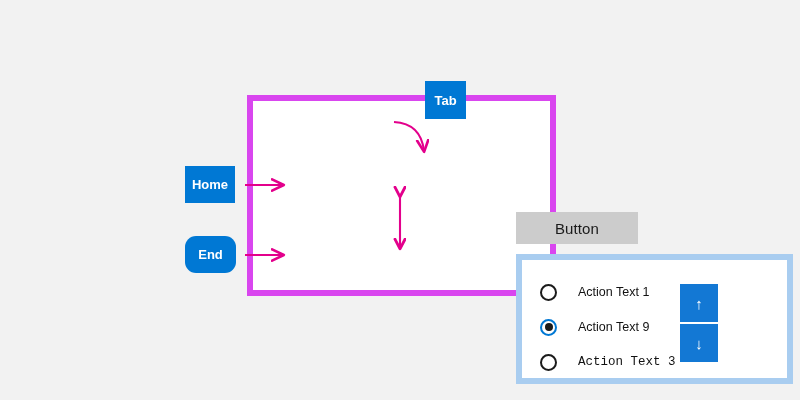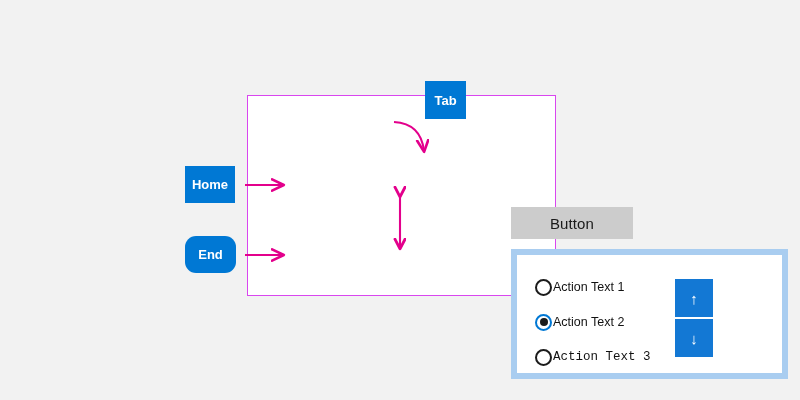--- a/index.html
+++ b/index.html
@@ -20,21 +20,21 @@
   }
 
   
   #window-frame {
     position: absolute;
     left: 247px;
     top: 95px;
     width: 309px;
     height: 201px;
     background: #ffffff;
-    border: 1px solid #d946ef;
+    border: 6px solid #d946ef;
     box-sizing: border-box;
   }
 
   
   #push-button {
     position: absolute;
     left: 263px;
     top: 111px;
     width: 122px;
     height: 32px;
@@ -64,21 +64,21 @@
     inset: 0;
     background: #ffffff;
   }
 
   
   .radio-row {
     position: absolute;
     left: 18px;
     display: flex;
     align-items: center;
-    gap: 1px;
+    gap: 21px;
     height: 20px;
   }
   .radio-row[data-row="0"] { top: 22px; }
   .radio-row[data-row="1"] { top: 57px; }
   .radio-row[data-row="2"] { top: 92px; font-family: Liberation Mono, monospace; }
 
   .radio-mark {
     position: relative;
     width: 17px;
     height: 17px;
@@ -170,21 +170,21 @@
     <div id="radio-group-focus">
       <div id="radio-group-inner">
 
         <div class="radio-row" data-row="0">
           <span class="radio-mark off"></span>
           <span class="radio-label">Action Text 1</span>
         </div>
 
         <div class="radio-row" data-row="1">
           <span class="radio-mark on"></span>
-          <span class="radio-label">Action Text 2</span>
+          <span class="radio-label">Action Text 9</span>
         </div>
 
         <div class="radio-row" data-row="2">
           <span class="radio-mark off"></span>
           <span class="radio-label">Action Text 3</span>
         </div>
 
         <div id="spinner-buttons">
           <div class="spin-btn">↑</div>
           <div class="spin-btn">↓</div>

